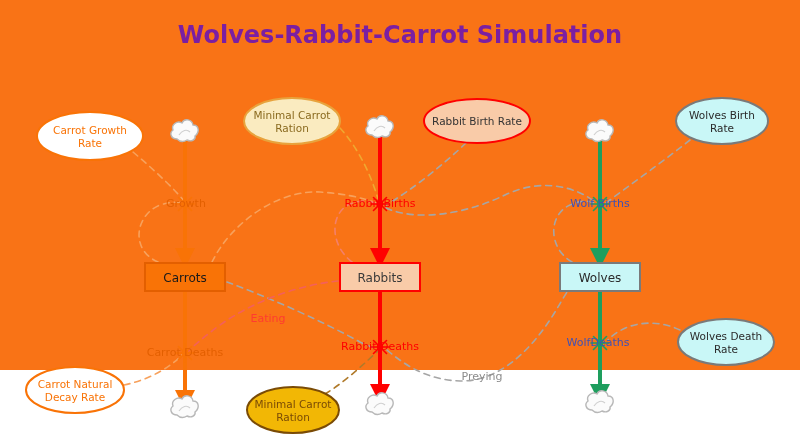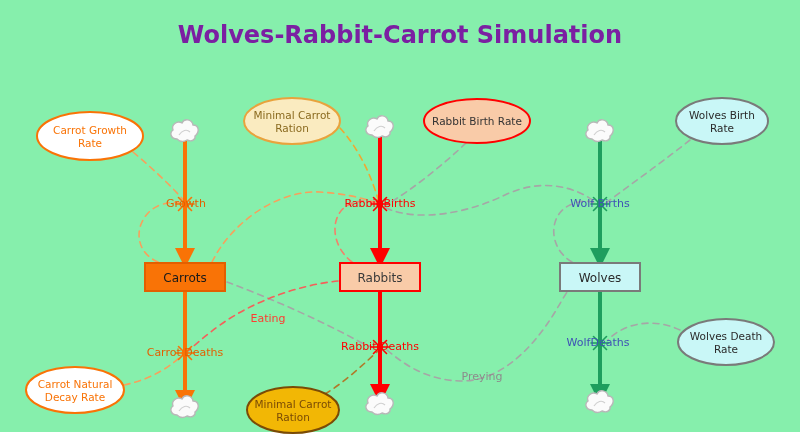--- a/index.html
+++ b/index.html
@@ -9,22 +9,22 @@
   }
   body {
     width: 800px;
     height: 446px;
     overflow: hidden;
     font-family: "DejaVu Sans", sans-serif;
   }
   #canvas {
     position: relative;
     width: 800px;
-    height: 432px;
-    background: #86efac;
+    height: 370px;
+    background: #f97316;
     text-align: center;
   }
   #diagram-svg {
     position: absolute;
     top: 0;
     left: 0;
     width: 800px;
     height: 446px;
   }
   .title-text {

